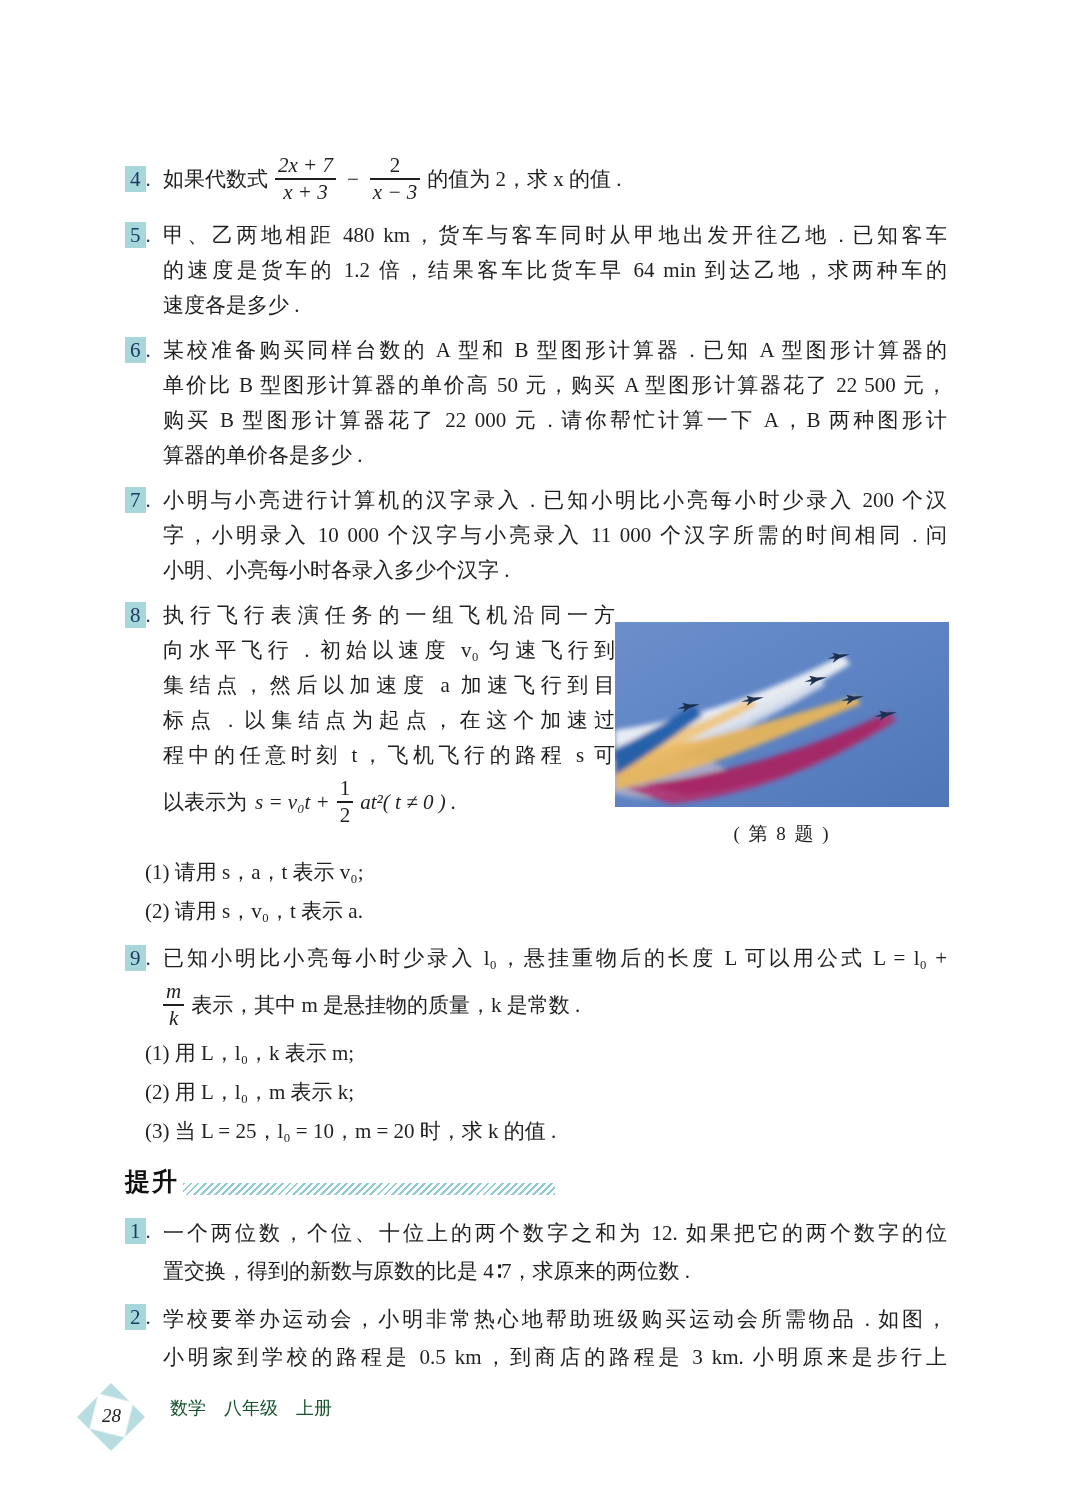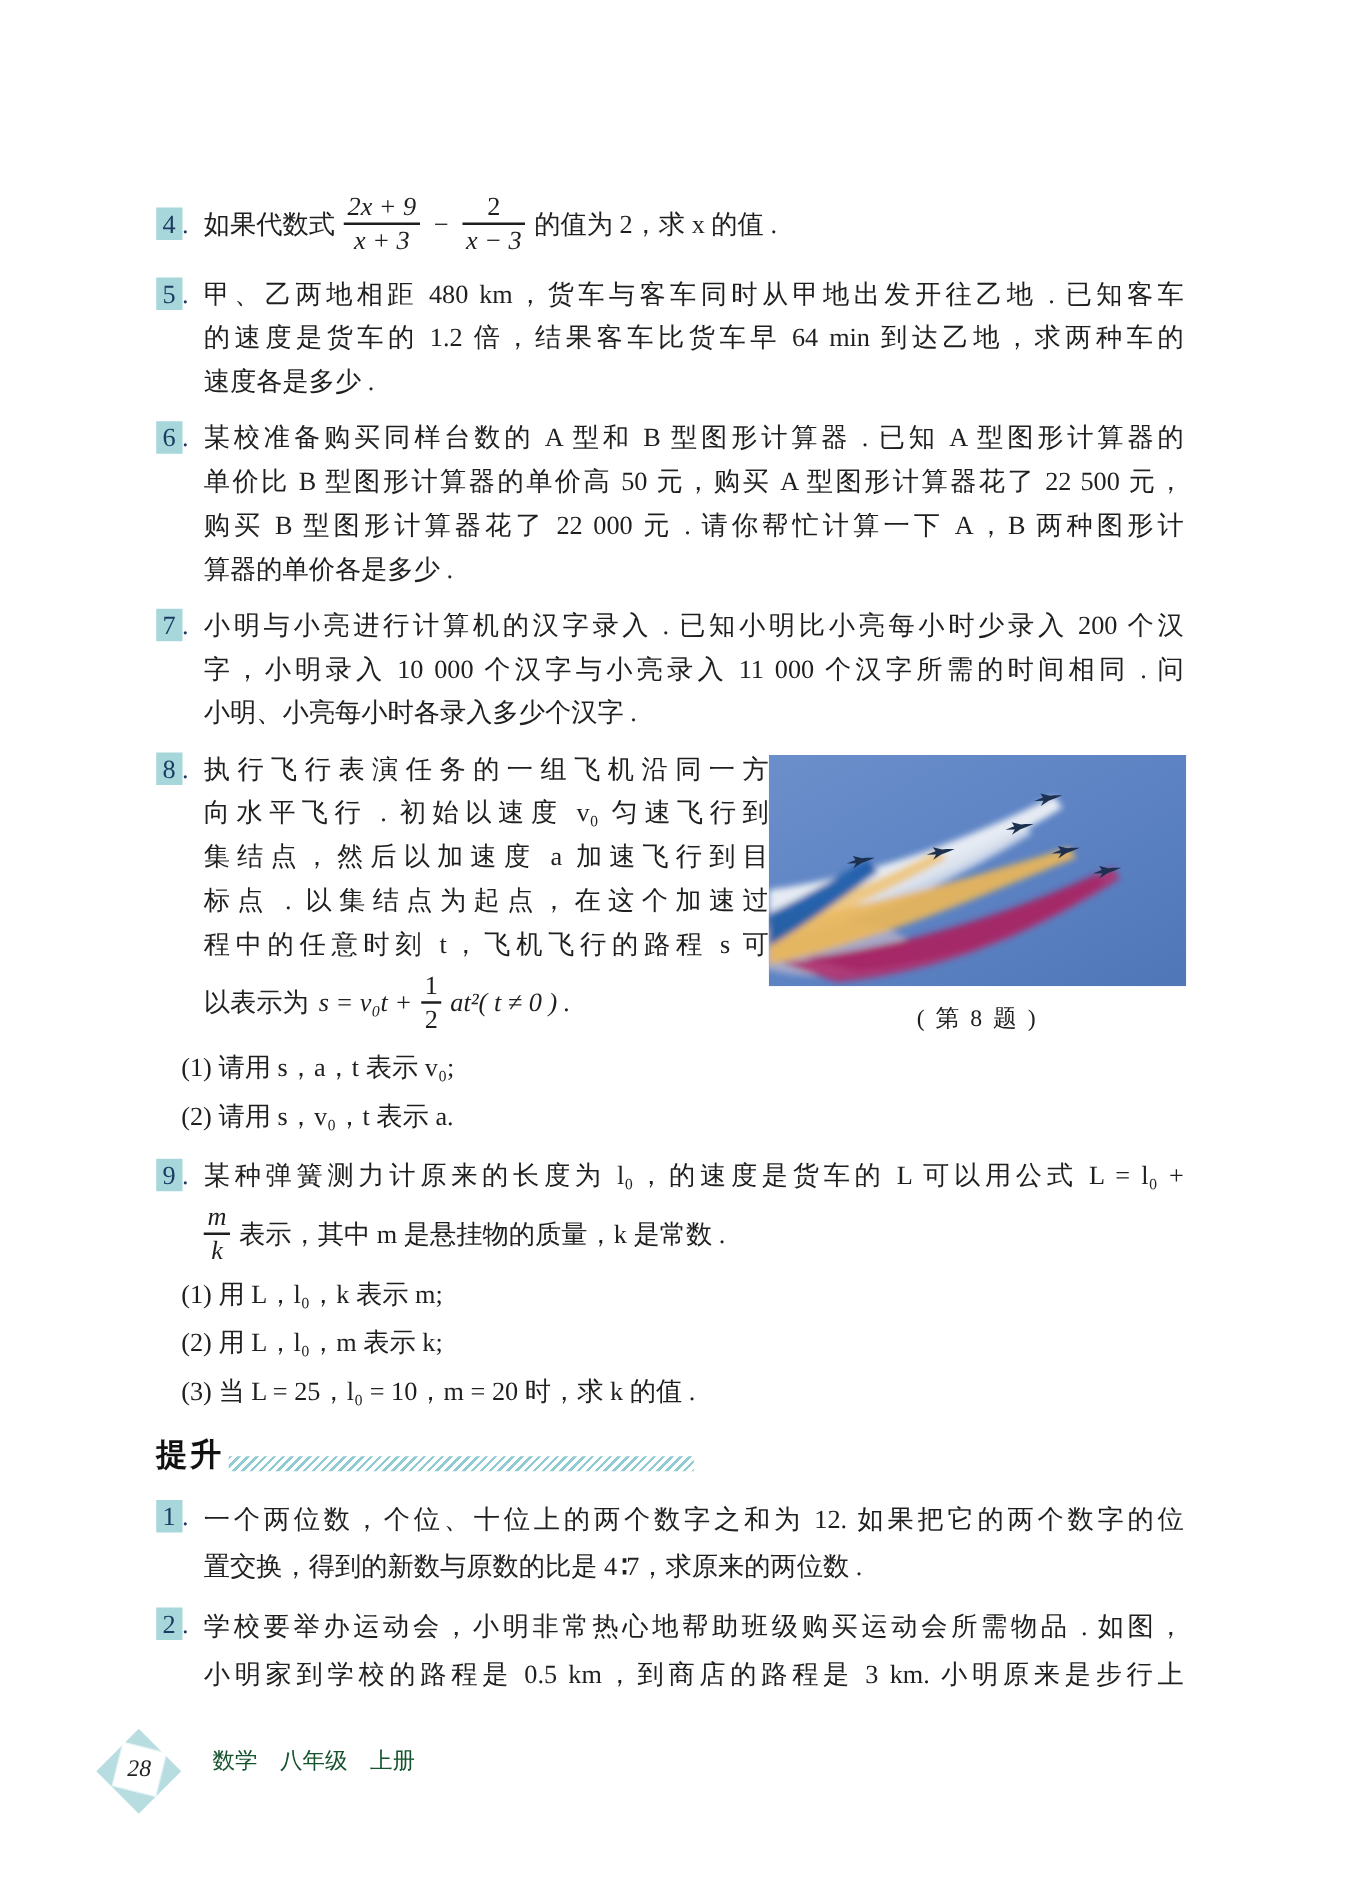--- a/index.html
+++ b/index.html
@@ -57,21 +57,21 @@
   <div class="content">
 
     <div class="problem center-badge">
       <div class="badge-col">
         <span class="badge">4</span><span class="badge-dot">.</span>
       </div>
       <div class="ptext">
         <div class="frow">
           <span class="seg">如果代数式</span>
           <span class="frac">
-            <span class="fnum it">2x + 9</span>
+            <span class="fnum it">2x + 7</span>
             <span class="bar"></span>
             <span class="fden it">x + 3</span>
           </span>
           <span class="seg op">−</span>
           <span class="frac">
             <span class="fnum">2</span>
             <span class="bar"></span>
             <span class="fden it">x − 3</span>
           </span>
           <span class="seg">的值为 2，求 x 的值 .</span>
@@ -129,21 +129,21 @@
               <span class="seg">以表示为</span>
               <span class="seg math" style="margin-left:8px;">s = v₀t +</span>
               <span class="frac">
                 <span class="fnum">1</span>
                 <span class="bar"></span>
                 <span class="fden">2</span>
               </span>
               <span class="seg math">at²( t ≠ 0 ) .</span>
             </div>
           </div>
-          <figure class="p8-fig" style="margin:6px 0 0 auto;">
+          <figure class="p8-fig" style="margin:24px 0 0 auto;">
             <svg width="334" height="185" viewBox="0 0 334 185">
               <defs>
                 <linearGradient id="sky" x1="0" y1="0" x2="1" y2="1">
                   <stop offset="0" stop-color="#6b8fca"></stop>
                   <stop offset="0.5" stop-color="#5d83c4"></stop>
                   <stop offset="1" stop-color="#4f77b8"></stop>
                 </linearGradient>
                 <filter id="soft" x="-20%" y="-20%" width="140%" height="140%">
                   <feGaussianBlur stdDeviation="2.6"></feGaussianBlur>
                 </filter>
@@ -177,21 +177,21 @@
           <div class="subitem">(2) 请用 s，v₀，t 表示 a.</div>
         </div>
       </div>
     </div>
 
     <div class="problem">
       <div class="badge-col">
         <span class="badge">9</span><span class="badge-dot">.</span>
       </div>
       <div class="ptext">
-        <div class="line full">某种弹簧测力计原来的长度为 l₀，的速度是货车的 L 可以用公式 L = l₀ +</div>
+        <div class="line full">已知小明比小亮每小时少录入 l₀，悬挂重物后的长度 L 可以用公式 L = l₀ +</div>
         <div class="frow">
           <span class="frac" style="margin-left:0;">
             <span class="fnum it">m</span>
             <span class="bar"></span>
             <span class="fden it">k</span>
           </span>
           <span class="seg">表示，其中 m 是悬挂物的质量，k 是常数 .</span>
         </div>
         <div>
           <div class="subitem">(1) 用 L，l₀，k 表示 m;</div>

